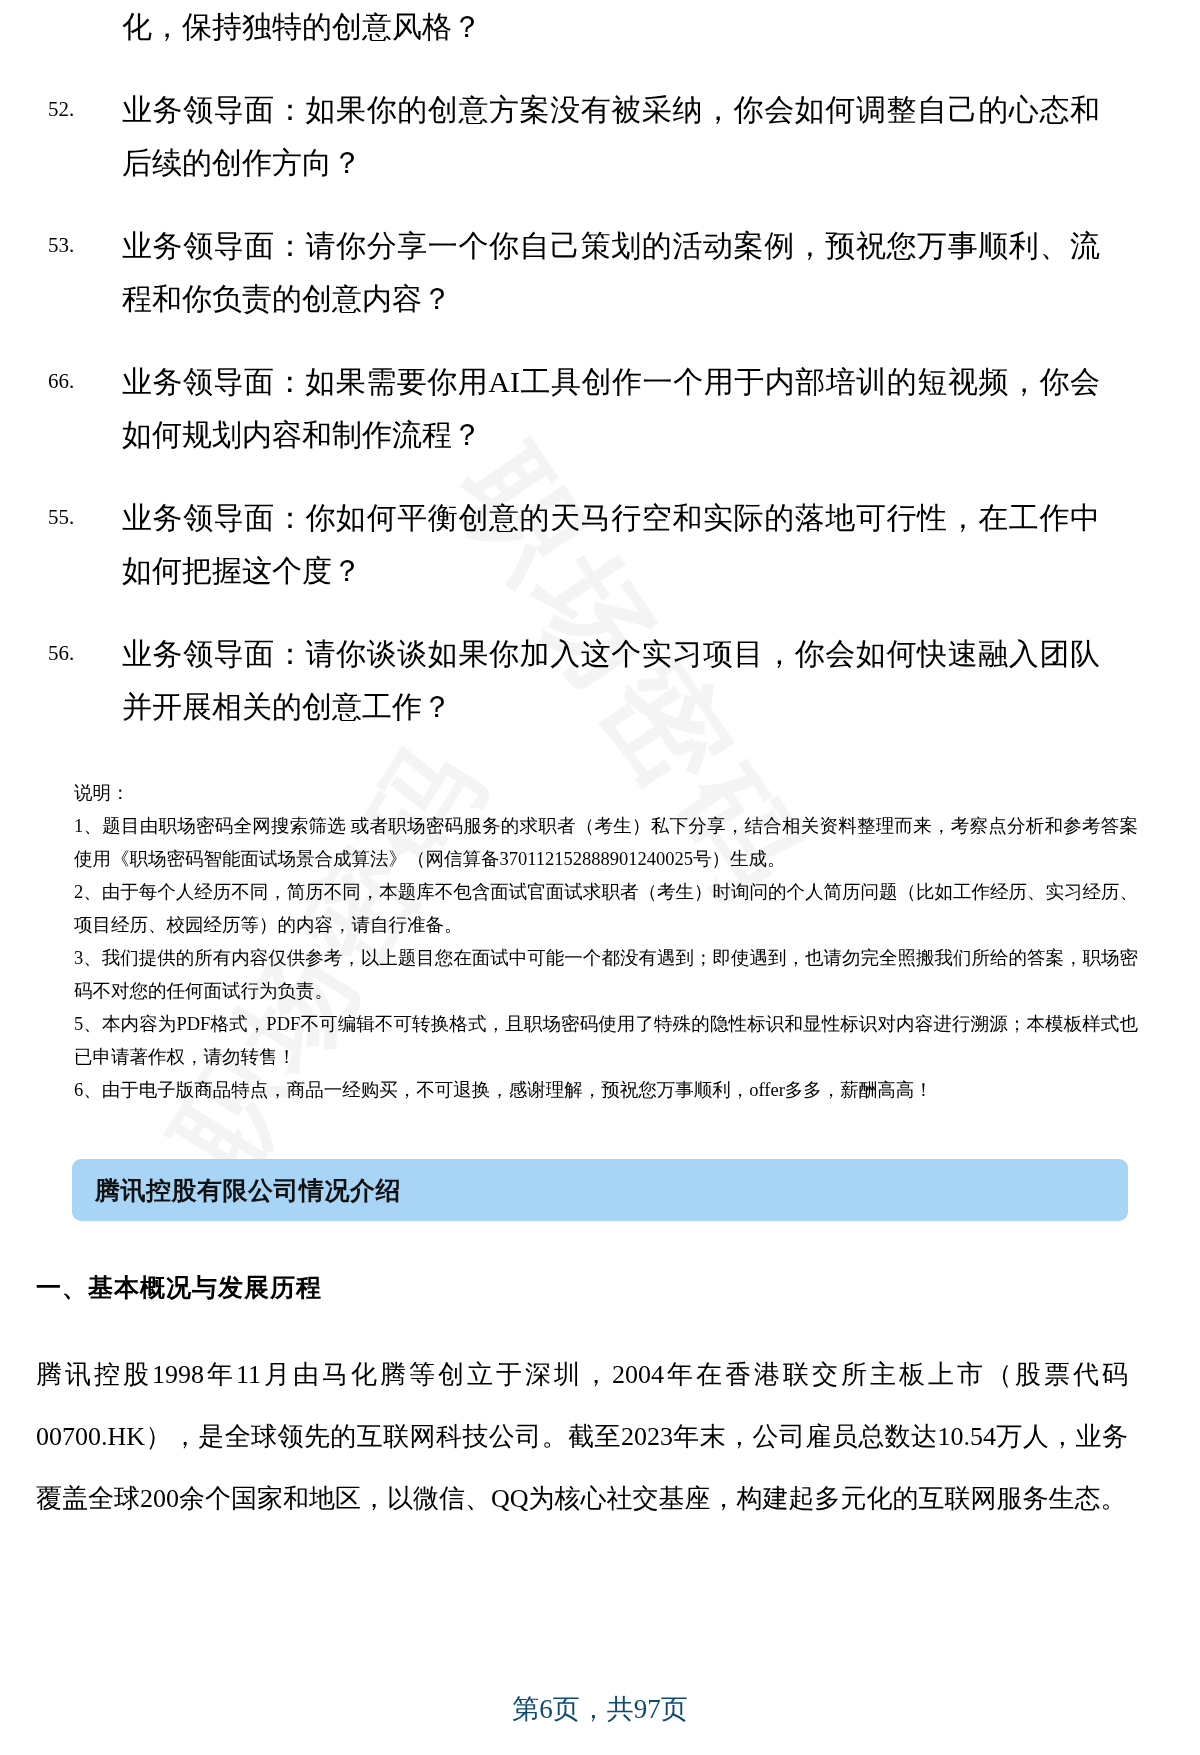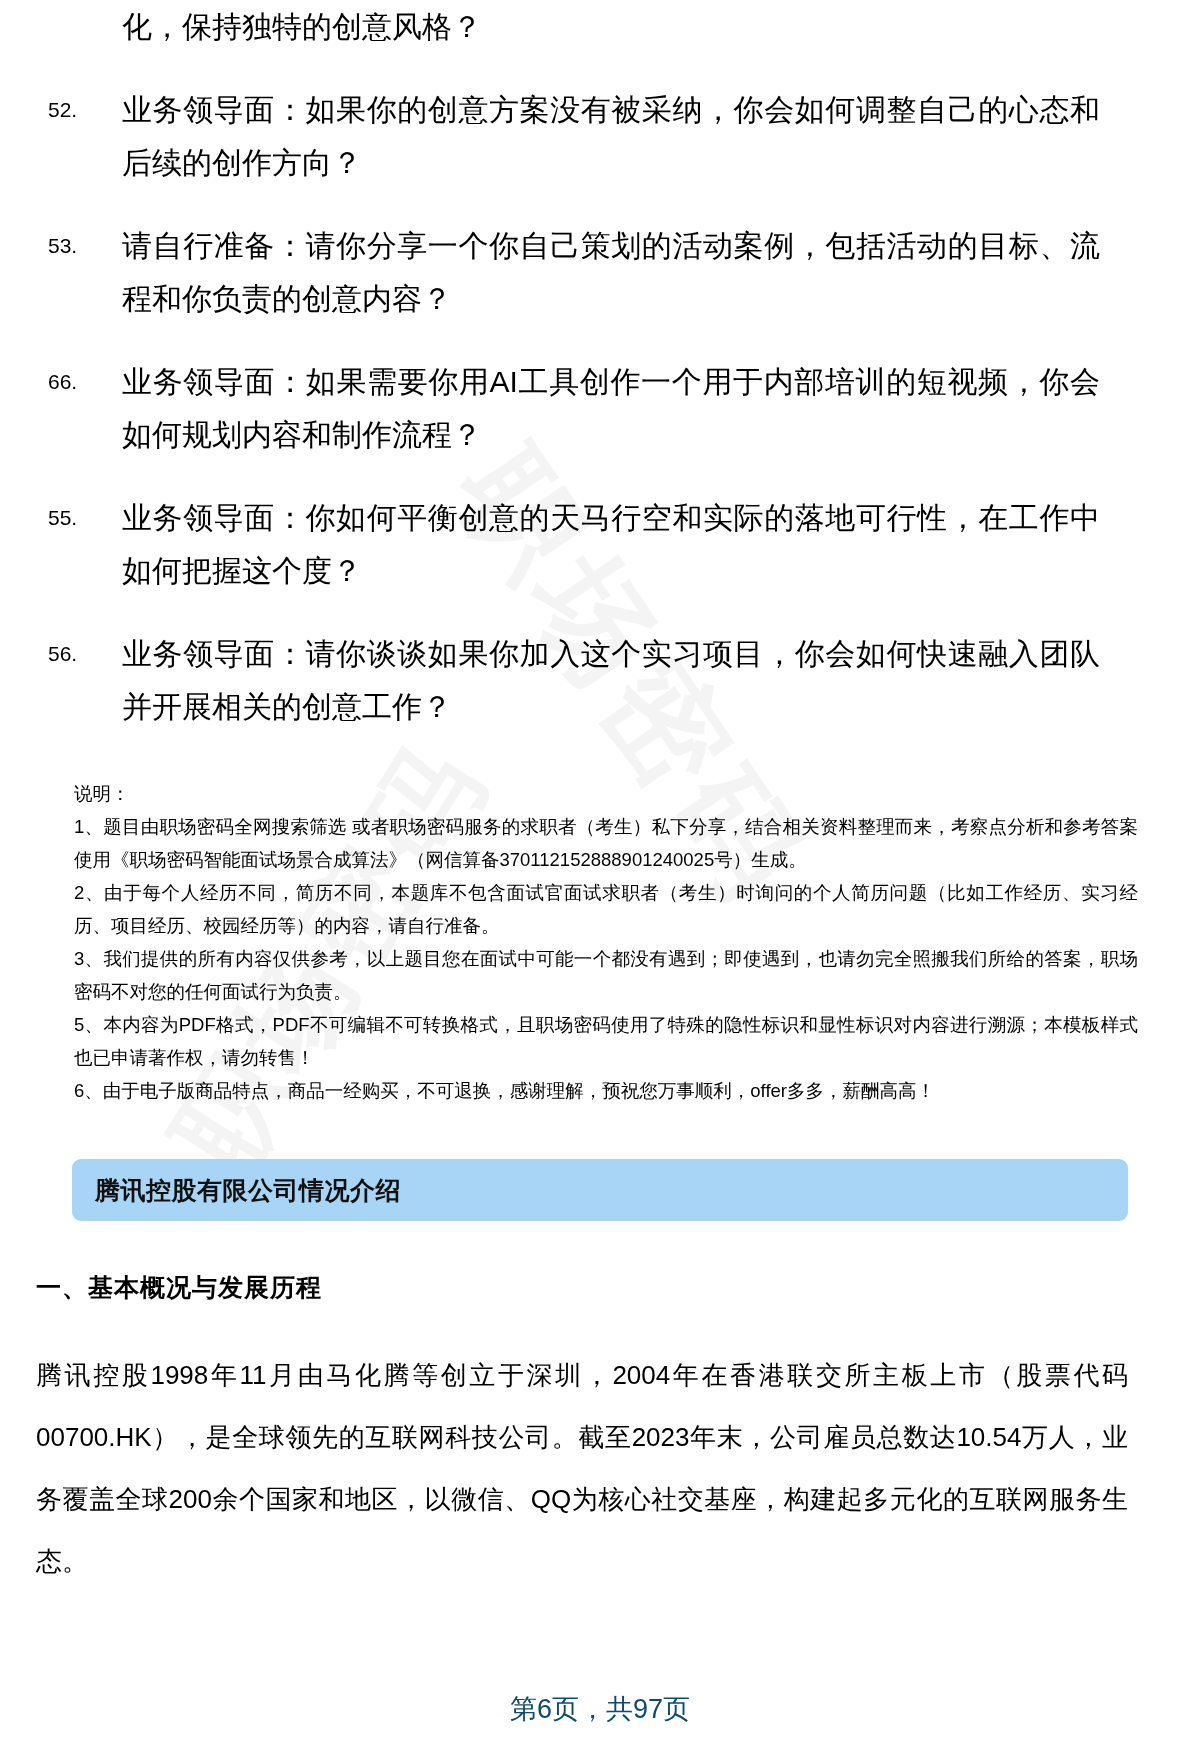--- a/index.html
+++ b/index.html
@@ -48,20 +48,21 @@
   }
 
   
   #page {
     position: relative;
     z-index: 1;
     width: 1200px;
     height: 1755px;
     box-sizing: border-box;
     padding: 0;
+    font-family: Liberation Serif, serif;
   }
 
   
   #question-list {
     padding: 0;
     margin: 0;
   }
   .q-cont {
     position: relative;
     margin: 0 0 0 0;
@@ -174,21 +175,21 @@
       <span class="q-text">化，保持独特的创意风格？</span>
     </div>
 
     <div class="q-item">
       <span class="q-num">52.</span>
       <span class="q-text">业务领导面：如果你的创意方案没有被采纳，你会如何调整自己的心态和后续的创作方向？</span>
     </div>
 
     <div class="q-item">
       <span class="q-num">53.</span>
-      <span class="q-text">请自行准备：请你分享一个你自己策划的活动案例，包括活动的目标、流程和你负责的创意内容？</span>
+      <span class="q-text">业务领导面：请你分享一个你自己策划的活动案例，预祝您万事顺利、流程和你负责的创意内容？</span>
     </div>
 
     <div class="q-item">
       <span class="q-num">66.</span>
       <span class="q-text">业务领导面：如果需要你用AI工具创作一个用于内部培训的短视频，你会如何规划内容和制作流程？</span>
     </div>
 
     <div class="q-item">
       <span class="q-num">55.</span>
       <span class="q-text">业务领导面：你如何平衡创意的天马行空和实际的落地可行性，在工作中如何把握这个度？</span>

